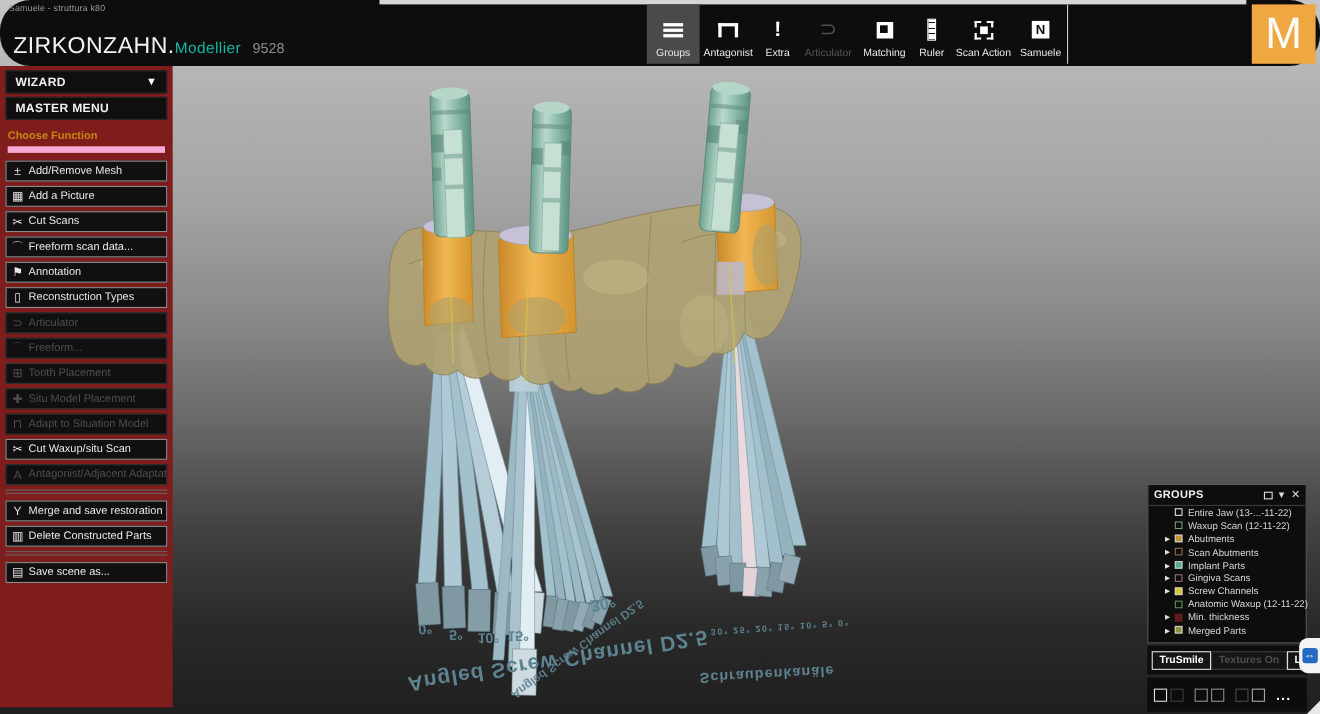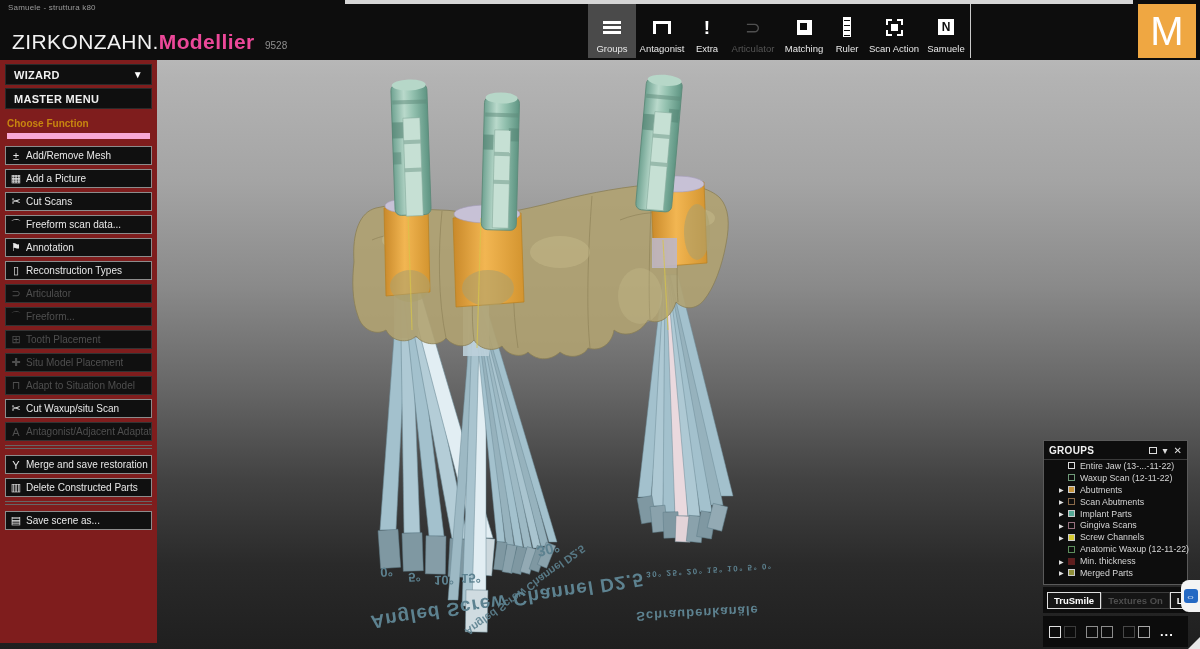--- a/index.html
+++ b/index.html
@@ -5,27 +5,27 @@
   html,body{margin:0;padding:0;background:#000;}
   *{box-sizing:border-box;font-family:"Liberation Sans",sans-serif;}
   #app{position:relative;width:1200px;height:649px;overflow:hidden;background:#1e1e1e;}
 
   
   #viewport-bg{position:absolute;inset:0;
     background:linear-gradient(180deg,#c6c6c6 0%,#b3b3b3 12%,#a4a4a4 28%,#8a8a8a 44%,#666666 60%,#424242 74%,#2a2a2a 87%,#1f1f1f 100%);}
   #scene-svg{position:absolute;left:0;top:0;width:1200px;height:649px;}
 
   
-  #topbar{position:absolute;left:0;top:0;width:1200px;height:60px;background:#0d0d0d;z-index:5;}
+  #topbar{position:absolute;left:0;top:0;width:1200px;height:60px;background:#0d0d0d;z-index:5;border-radius:28px;}
   #topbar .topstrip{position:absolute;left:345px;top:0;width:788px;height:4px;background:#d6d6d6;}
   #win-title{position:absolute;left:8px;top:3px;font-size:8px;color:#9a9a9a;letter-spacing:.2px;}
   #brand{position:absolute;left:12px;top:30px;white-space:nowrap;}
   #brand .b1{font-size:21px;color:#f2f2f2;letter-spacing:.4px;}
-  #brand .b2{font-size:21px;color:#ec4899;letter-spacing:.4px;font-weight:bold;}
-  #brand .b3{font-size:10px;color:#8f8f8f;margin-left:6px;}
+  #brand .b2{font-size:14px;color:#14b8a6;letter-spacing:.4px;}
+  #brand .b3{font-size:13px;color:#8f8f8f;margin-left:6px;}
   #toolbar-center{position:absolute;left:588px;top:4px;height:54px;display:flex;border-right:1px solid #c9c9c9;}
   .tbtn{width:48px;height:54px;display:flex;flex-direction:column;align-items:center;justify-content:flex-end;padding-bottom:4px;color:#e8e8e8;cursor:pointer;}
   .tbtn .tico{height:26px;display:flex;align-items:center;justify-content:center;margin-bottom:3px;}
   .tbtn .tlbl{font-size:9.5px;white-space:nowrap;}
   .tbtn.active{background:#4a4a4a;}
   .tbtn.disabled{color:#555;}
   .tbtn.w56{width:56px;} .tbtn.w54{width:54px;} .tbtn.w52{width:52px;} .tbtn.w38{width:38px;}
   #toolbar-right{position:absolute;left:986px;top:4px;height:54px;display:flex;background:#0d0d0d;}
   #m-logo{position:absolute;left:1138px;top:4px;width:58px;height:54px;background:#efa742;color:#fff;
     display:flex;align-items:center;justify-content:center;font-size:40px;font-weight:400;transform:none;}

